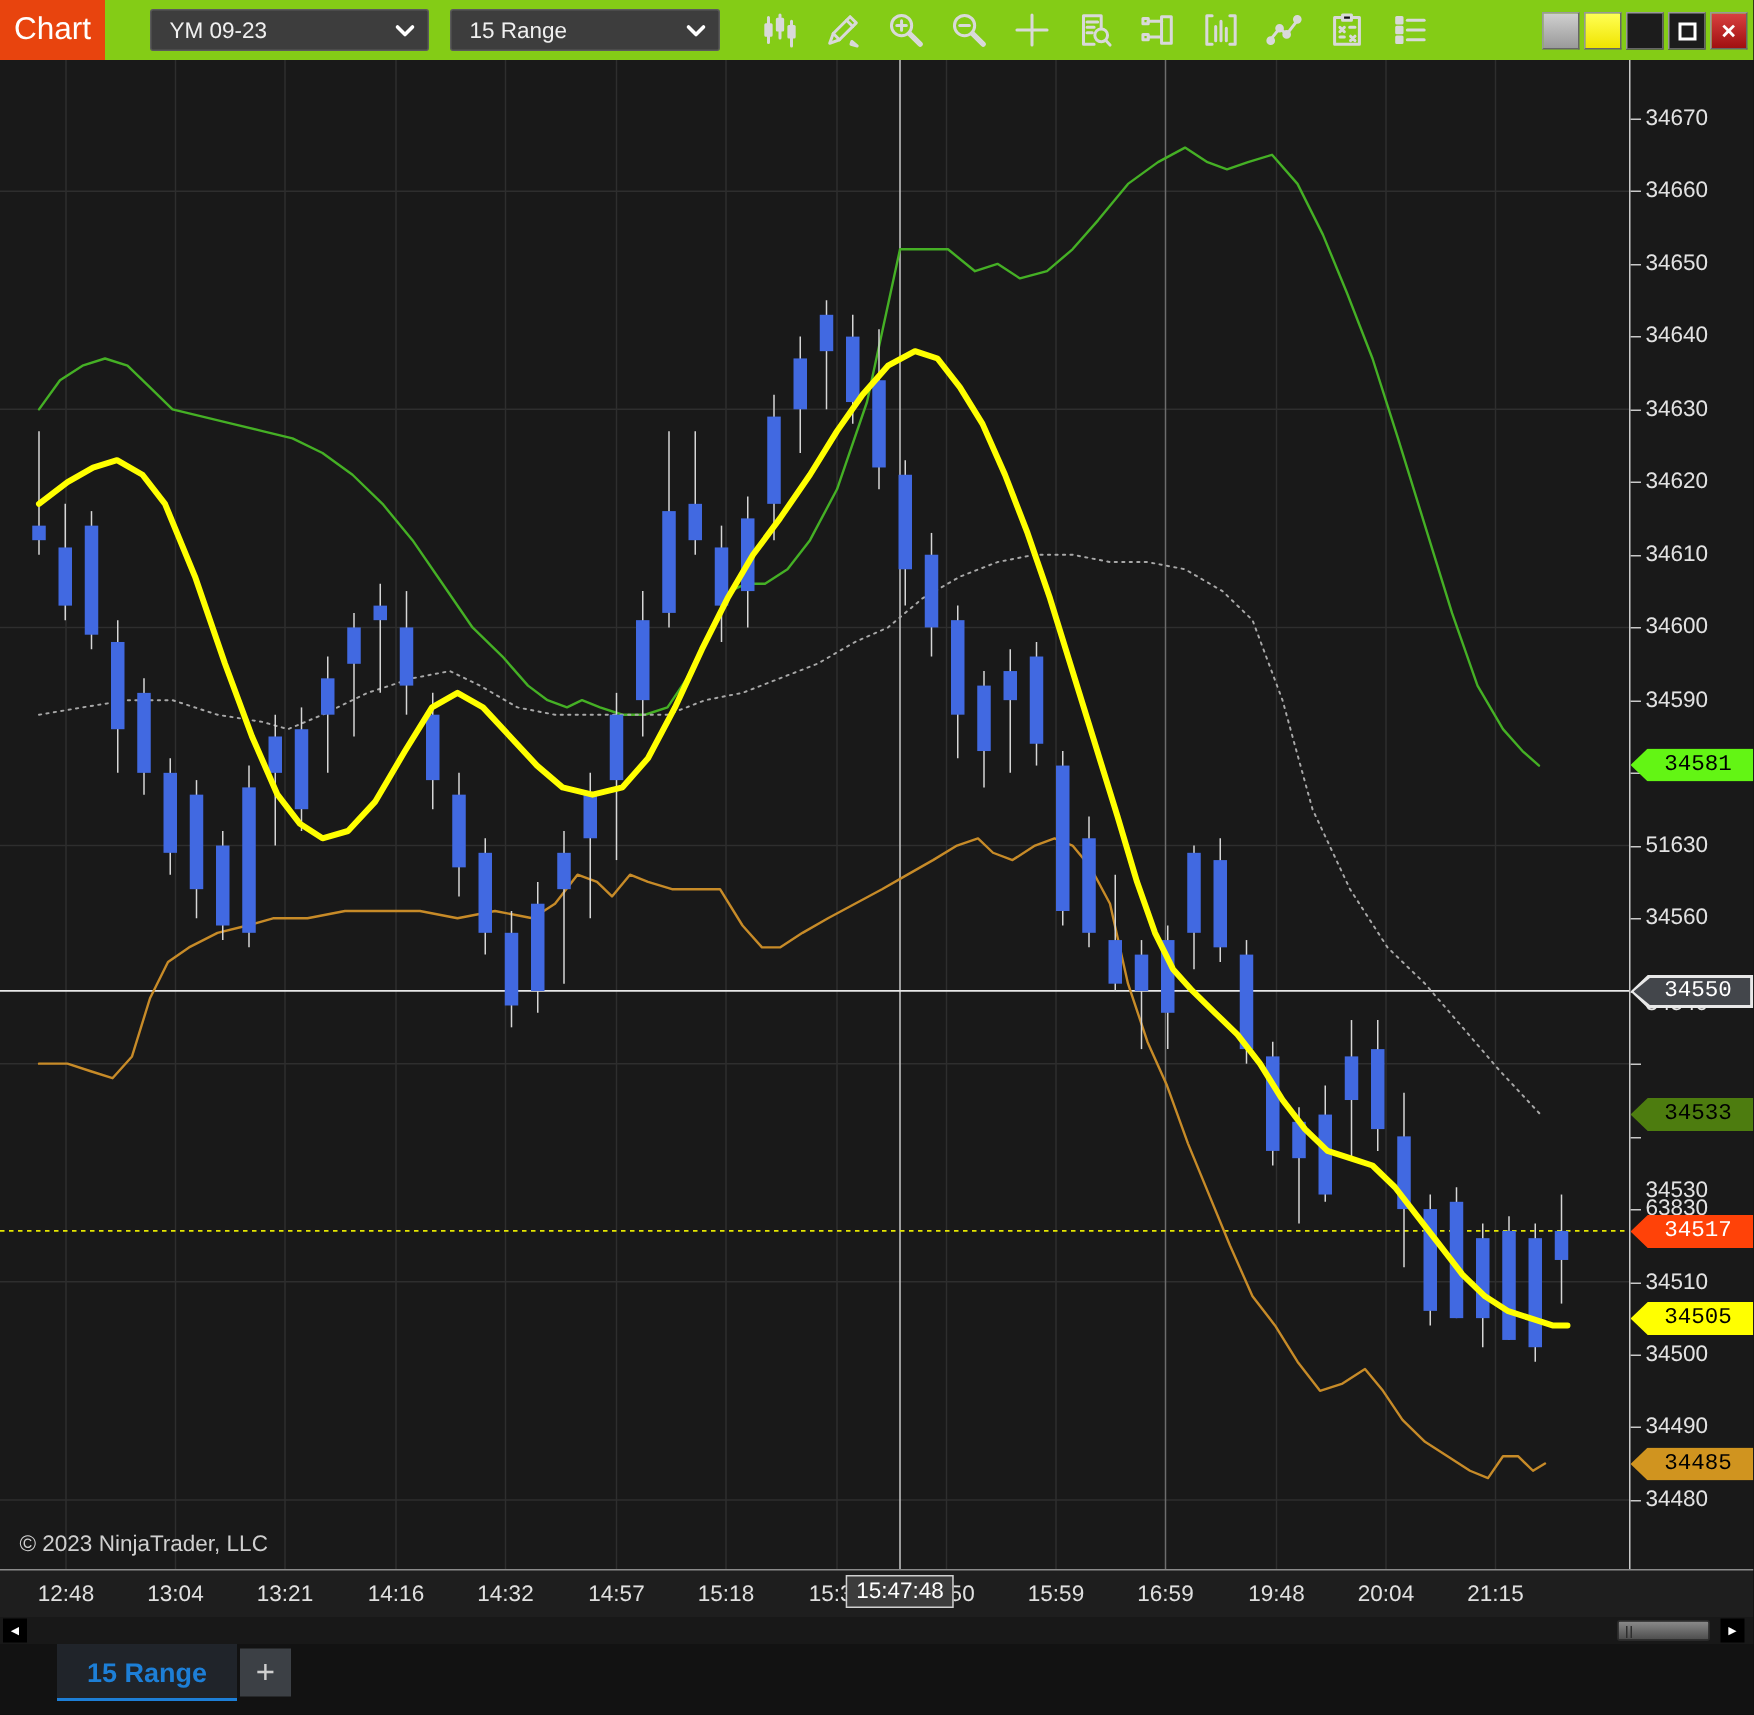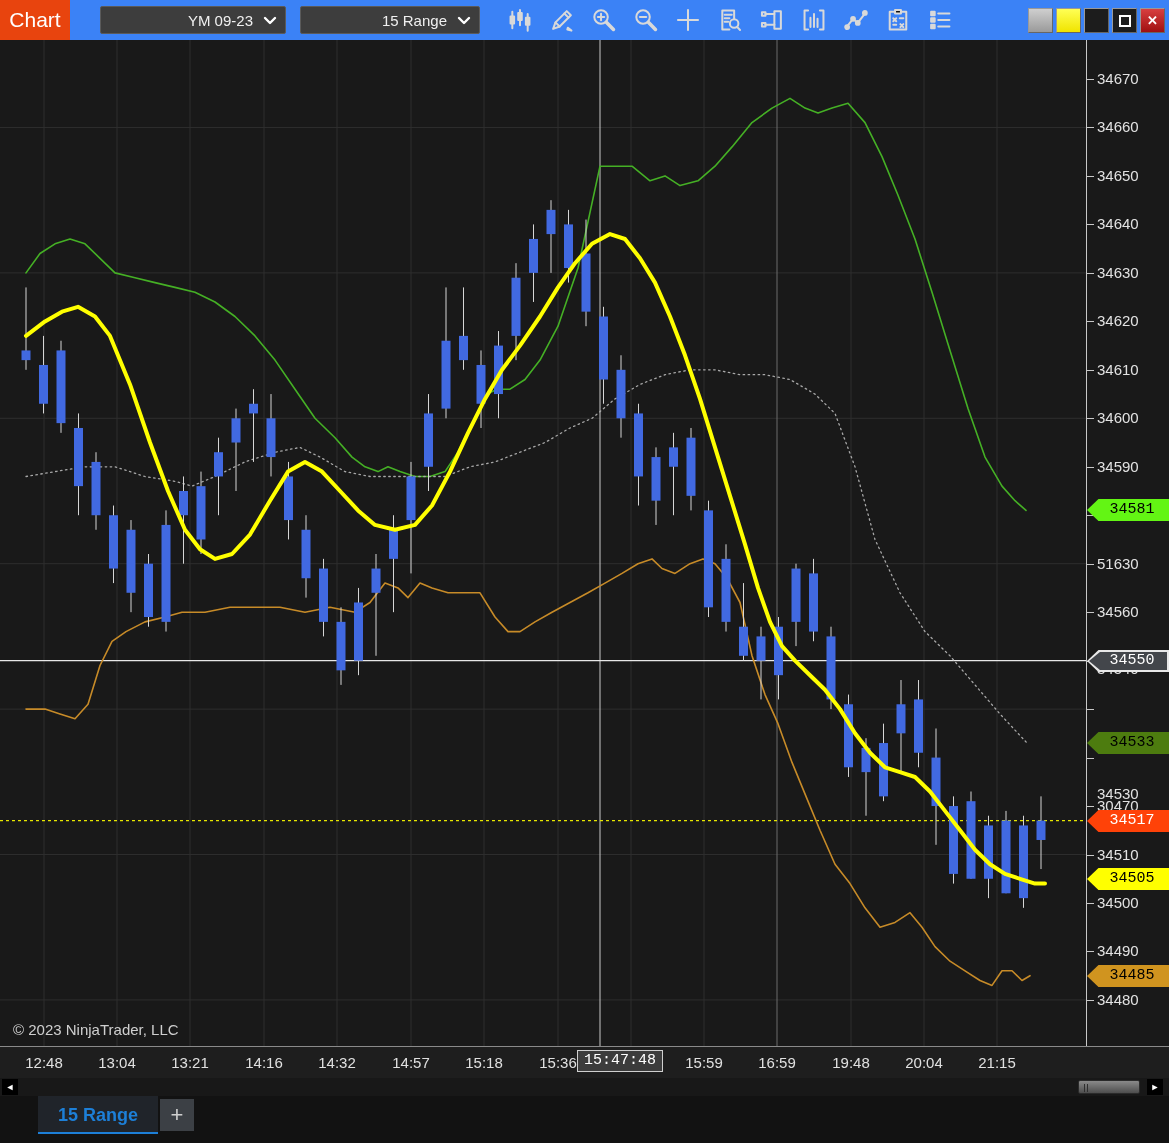--- a/index.html
+++ b/index.html
@@ -1,27 +1,27 @@
 <!DOCTYPE html>
 <html><head>
 <meta charset="utf-8">
 <style>
   * { box-sizing: border-box; margin: 0; padding: 0; }
   html,body { width:1169px; height:1143px; background:#0e0e0e; overflow:hidden;
               font-family:"Liberation Sans", sans-serif; }
 
   
-  .toolbar { position:relative; width:1169px; height:40px; background:#3b82f6;
+  .toolbar { position:relative; width:1169px; height:40px; background:#84cc16;
              display:flex; align-items:center; }
   .app-title { width:70px; height:40px; background:#e8440e; color:#fff;
                font-size:21px; display:flex; align-items:center; justify-content:center; }
   .dd { height:28px; background:#3d3d3d; border:1px solid #5a5a5a; border-radius:2px;
         color:#f0f0f0; font-size:15px; display:flex; align-items:center;
         padding:0 8px 0 12px; margin-left:14px; }
-  .dd .dd-label { flex:1;text-align:right; }
+  .dd .dd-label { flex:1; }
   .dd svg { margin-left:10px; }
   .dd-instrument { width:186px; margin-left:30px; }
   .dd-interval  { width:180px; }
   .tb-btn { width:36px; height:34px; background:transparent; border:none; cursor:pointer;
             display:flex; align-items:center; justify-content:center; margin:0 3px; }
   .tb-btn:first-of-type { margin-left:22px; }
   .tb-btn svg { stroke:#d9d9d9; fill:none; stroke-width:1.7; stroke-linecap:round; stroke-linejoin:round; }
   .win-controls { position:absolute; right:4px; top:8px; display:flex; gap:3px; }
   .wc { width:25px; height:25px; border:1px solid #666; border-top-color:#999; border-left-color:#999;
         display:flex; align-items:center; justify-content:center;
@@ -497,21 +497,21 @@
       <div class="ytick" style="top: 515px;">51630</div>
       <div class="ytick-dash" style="top: 572px;"></div>
       <div class="ytick" style="top: 563px;">34560</div>
       <div class="ytick-dash" style="top: 621px;"></div>
       <div class="ytick" style="top: 612px;">34550</div>
       <div class="ytick-dash" style="top: 669px;"></div>
       <div class="ytick" style="top: 620px;">34540</div>
       <div class="ytick-dash" style="top: 718px;"></div>
       <div class="ytick" style="top: 745px;">34530</div>
       <div class="ytick-dash" style="top: 766px;"></div>
-      <div class="ytick" style="top: 757px;">30470</div>
+      <div class="ytick" style="top: 757px;">63830</div>
       <div class="ytick-dash" style="top: 815px;"></div>
       <div class="ytick" style="top: 806px;">34510</div>
       <div class="ytick-dash" style="top: 863px;"></div>
       <div class="ytick" style="top: 854px;">34500</div>
       <div class="ytick-dash" style="top: 911px;"></div>
       <div class="ytick" style="top: 902px;">34490</div>
       <div class="ytick-dash" style="top: 960px;"></div>
       <div class="ytick" style="top: 951px;">34480</div>
       <div class="badge" style="top: 459px; background: rgb(99, 245, 20);">
         <div class="badge-text" style="color: rgb(0, 0, 0);">34581</div>
@@ -544,21 +544,21 @@
     <div class="tlabel" style="left: 337px;">14:32</div>
     <div class="tlabel" style="left: 411px;">14:57</div>
     <div class="tlabel" style="left: 484px;">15:18</div>
     <div class="tlabel" style="left: 558px;">15:36</div>
     <div class="tlabel" style="left: 631px;">15:50</div>
     <div class="tlabel" style="left: 704px;">15:59</div>
     <div class="tlabel" style="left: 777px;">16:59</div>
     <div class="tlabel" style="left: 851px;">19:48</div>
     <div class="tlabel" style="left: 924px;">20:04</div>
     <div class="tlabel" style="left: 997px;">21:15</div>
-    <div class="cursor-box" style="left: 620px; font-family: Liberation Mono, monospace;">15:47:48</div>
+    <div class="cursor-box" style="left: 600px;">15:47:48</div>
   </div>
 
 <div class="hscroll">
   <div class="sbtn sbtn-left">◄</div>
   <div class="sthumb">
       <i></i>
       <i></i>
     </div>
   <div class="sbtn sbtn-right">►</div>
 </div>

